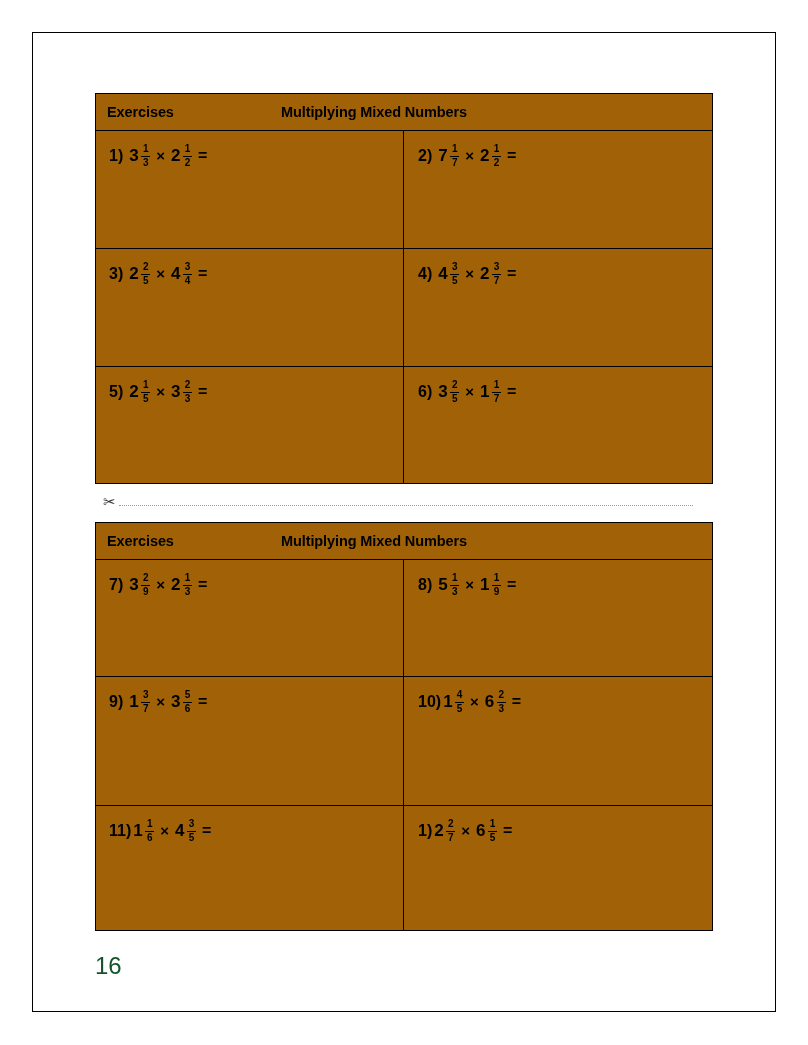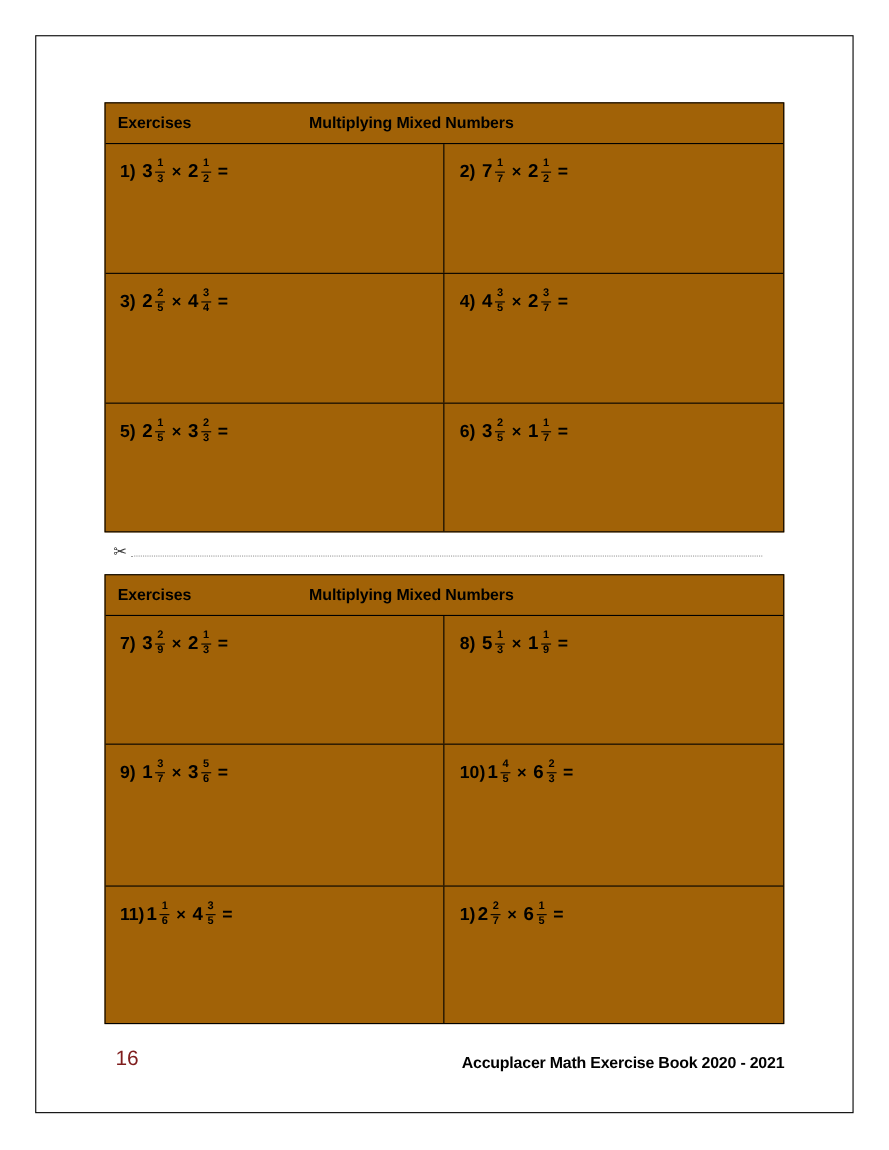--- a/index.html
+++ b/index.html
@@ -175,24 +175,24 @@
   
   #footer {
     position: absolute;
     left: 95px;
     top: 952px;
     width: 618px;
     height: 32px;
   }
   #page-number {
     position: absolute;
-    left: 10px;
+    left: 0;
     top: 0;
-    font-size: 19px;
-    color: #7f1d1d;
+    font-size: 24px;
+    color: #14532d;
     font-weight: normal;
   }
   #book-title {
     position: absolute;
     right: 0px;
     top: 7px;
     font-size: 14.5px;
     font-weight: bold;
     letter-spacing: -0.2px;
   }
@@ -514,14 +514,13 @@
         </span>
         <span class="equals">=</span>
       </div>
     </div>
   </div>
 
 </div>
 
 <div id="footer">
   <span id="page-number">16</span>
-  <span id="book-title">Accuplacer Math Exercise Book 2020 - 2021</span>
 </div>
 
 </body></html>

